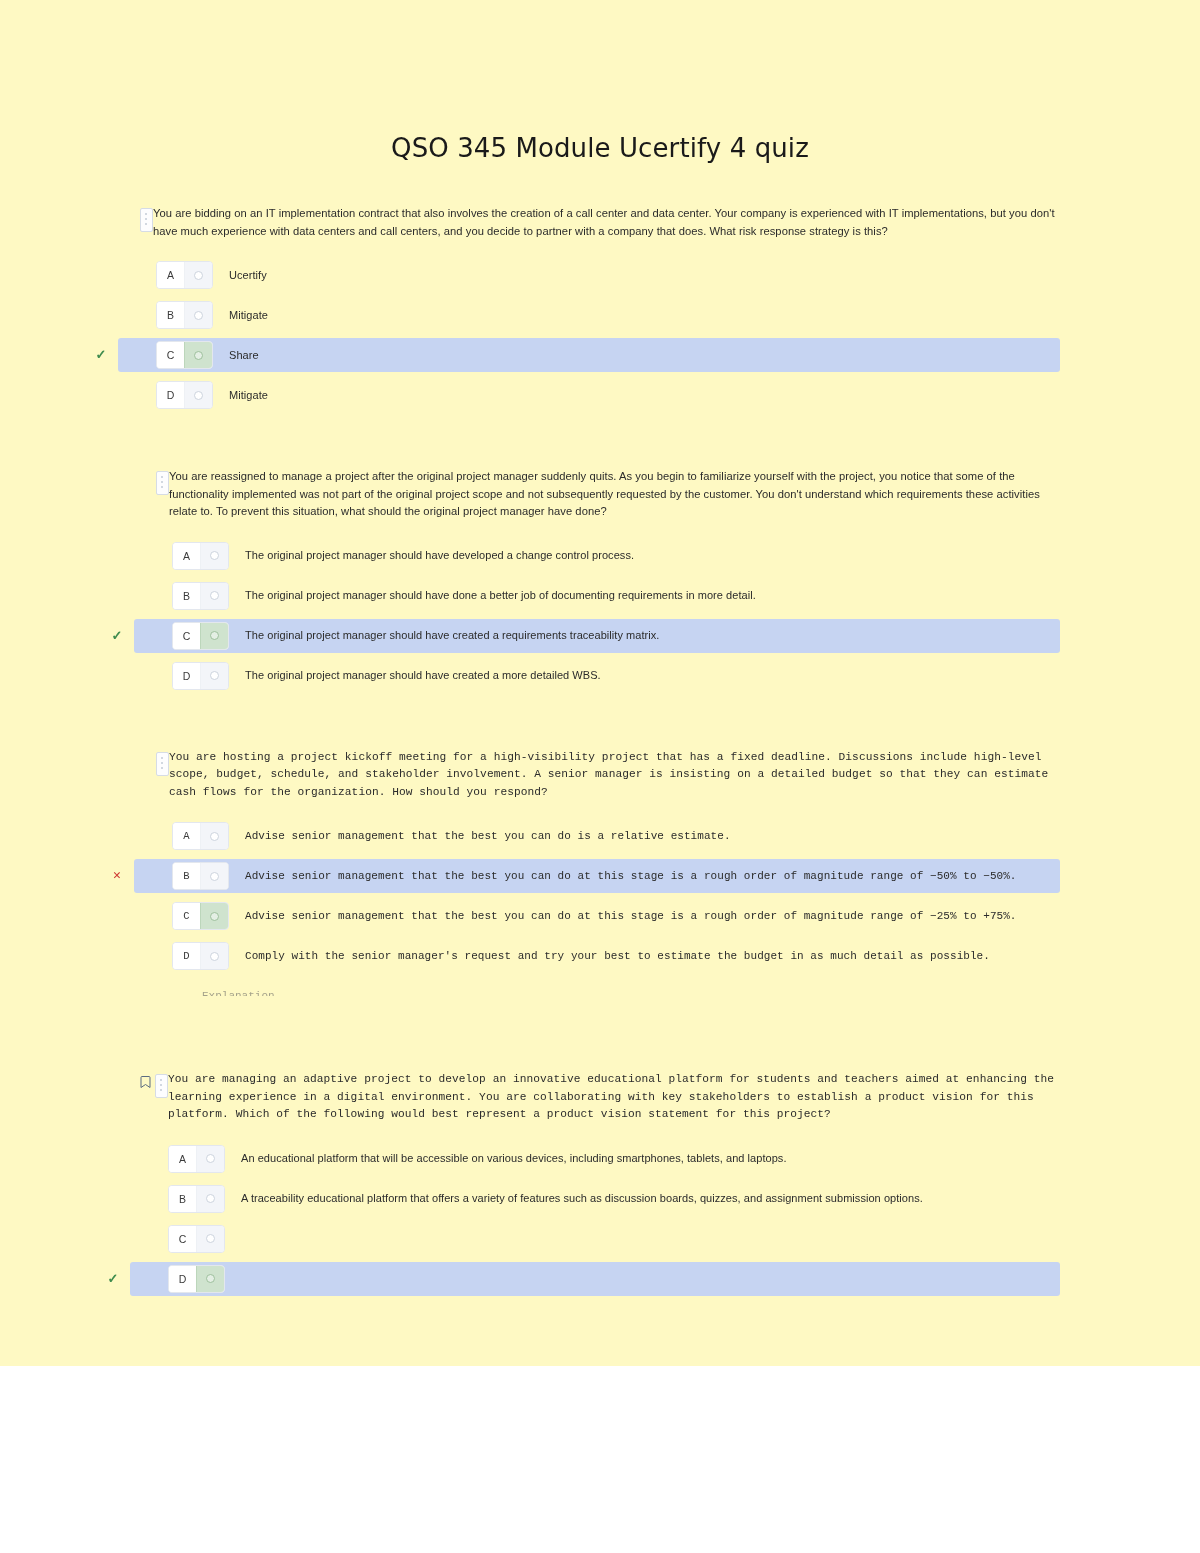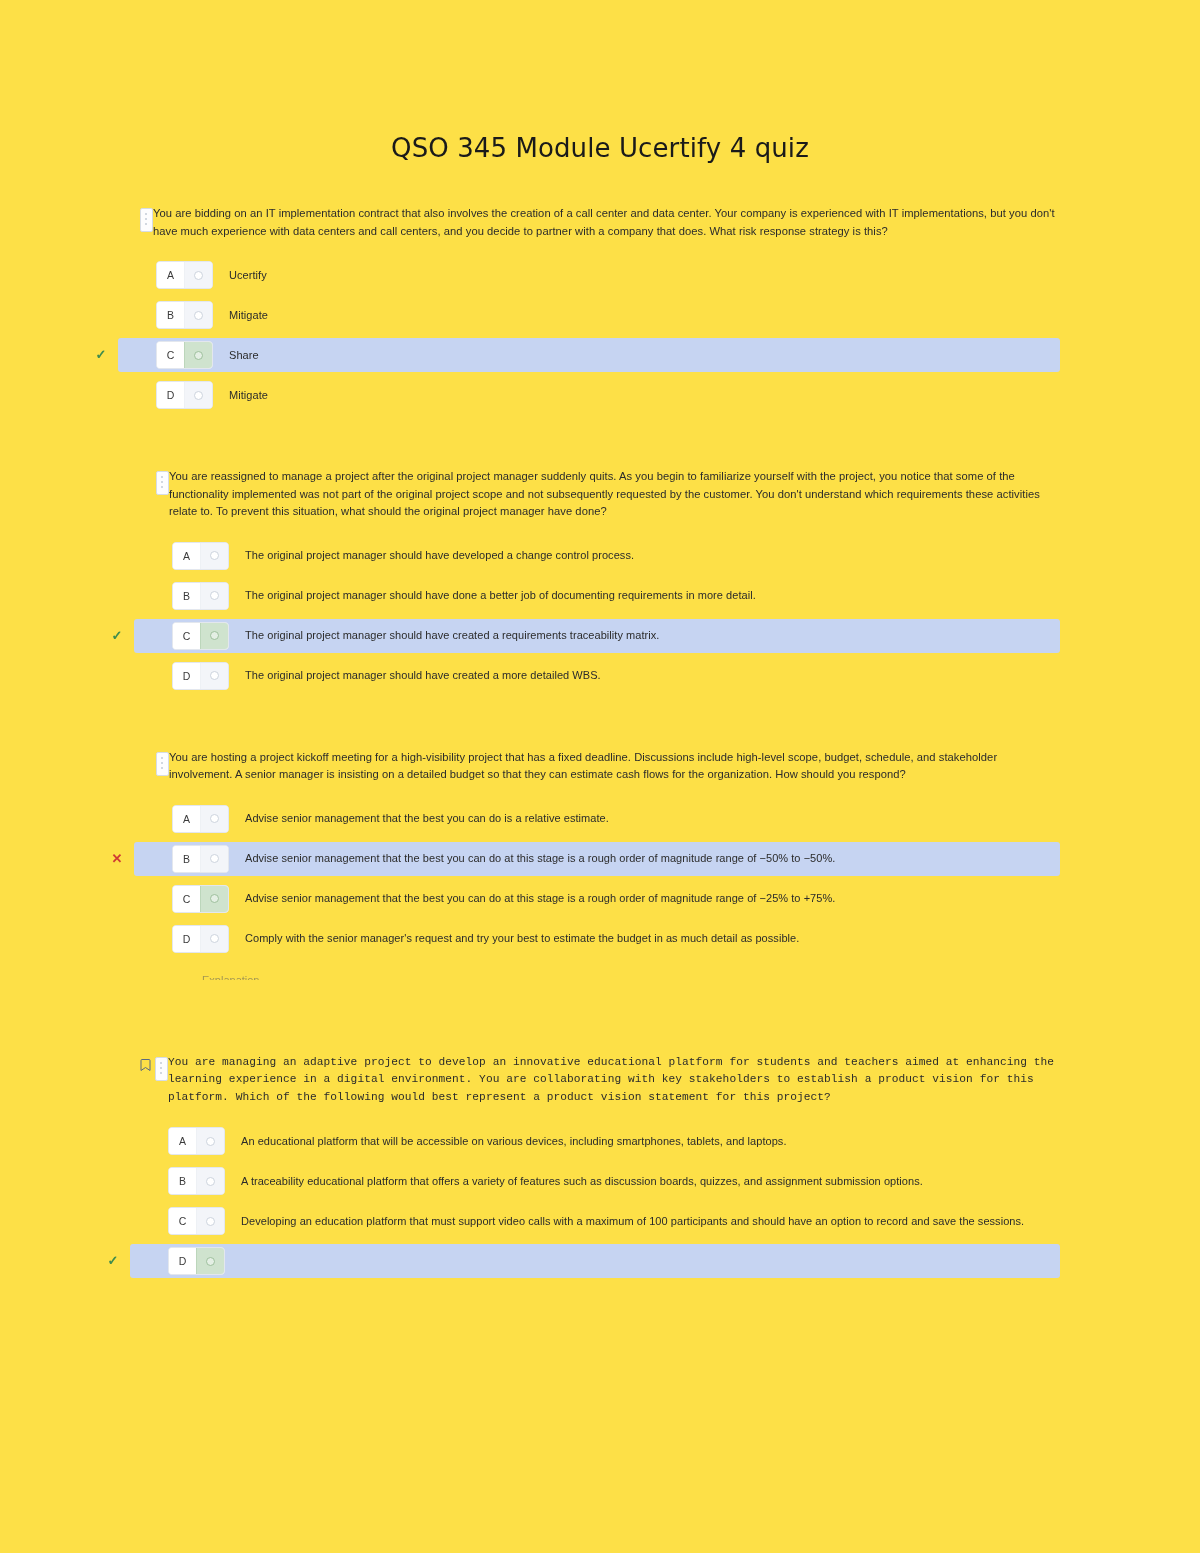--- a/index.html
+++ b/index.html
@@ -10,22 +10,22 @@
   body {
     width: 1200px;
     height: 1553px;
     font-family: "Liberation Sans", sans-serif;
     color: #231f20;
     -webkit-font-smoothing: antialiased;
   }
   .page {
     position: relative;
     width: 1200px;
-    height: 1553px;
-    background: #fde047;
+    height: 1366px;
+    background: #fef9c3;
     overflow: hidden;
   }
   .doc-title {
     position: absolute;
     top: 133px;
     left: 0;
     width: 1200px;
     text-align: center;
     font-size: 26px;
     font-weight: 400;
@@ -304,21 +304,21 @@
               </div>
           </div>
           <div class="opt-label">The original project manager should have created a more detailed WBS.</div>
         </div>
 
       </div>
     </div>
 
     <div class="spacer-q3"></div>
 
-    <div class="question-block q3" style="padding-left:16px;">
+    <div class="question-block q3" style="padding-left:16px;font-family:Liberation Mono, monospace;">
       <div class="q-header">
         <div class="q-flag"></div>
         <div class="q-text">You are hosting a project kickoff meeting for a high-visibility project that has a fixed deadline. Discussions include high-level scope, budget, schedule, and stakeholder involvement. A senior manager is insisting on a detailed budget so that they can estimate cash flows for the organization. How should you respond?</div>
       </div>
       <div class="options">
 
         <div class="opt-row">
           <div class="opt-ctl">
             <div class="opt-letter">A</div>
             <div class="opt-radio-cell">
@@ -400,21 +400,20 @@
           <div class="opt-label">A traceability educational platform that offers a variety of features such as discussion boards, quizzes, and assignment submission options.</div>
         </div>
 
         <div class="opt-row">
           <div class="opt-ctl">
             <div class="opt-letter">C</div>
             <div class="opt-radio-cell">
                 <span class="radio"></span>
               </div>
           </div>
-          <div class="opt-label">Developing an education platform that must support video calls with a maximum of 100 participants and should have an option to record and save the sessions.</div>
         </div>
 
         <div class="opt-row highlight">
           <span class="mark correct">✓</span>
           <div class="opt-ctl">
             <div class="opt-letter">D</div>
             <div class="opt-radio-cell green">
                 <span class="radio"></span>
               </div>
           </div>

